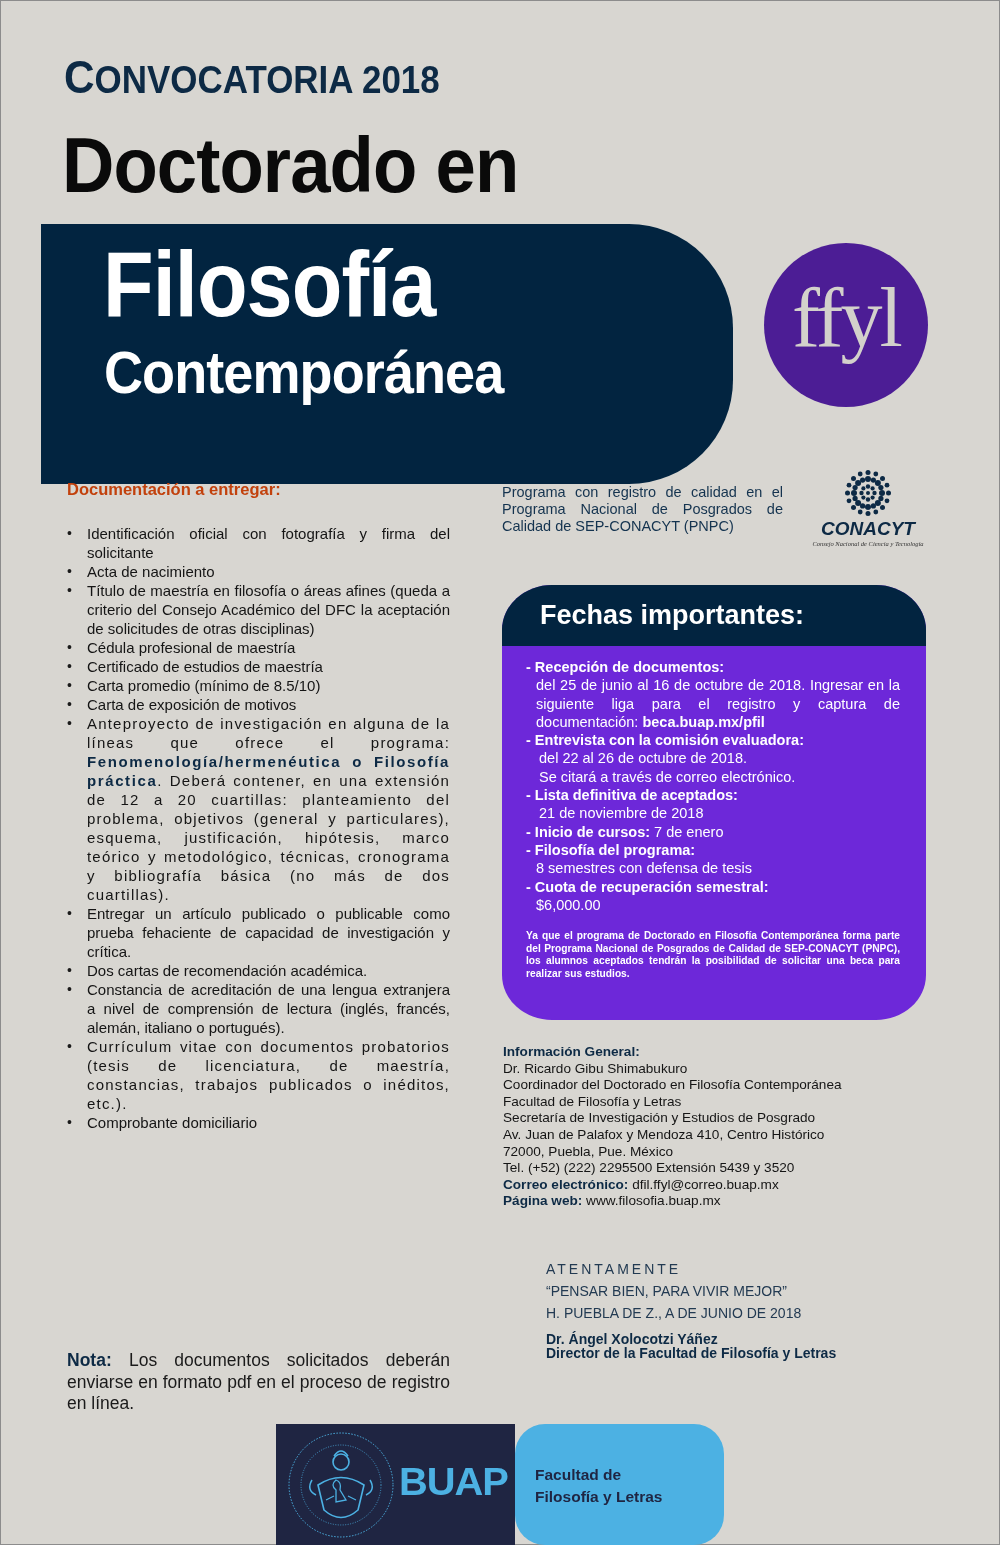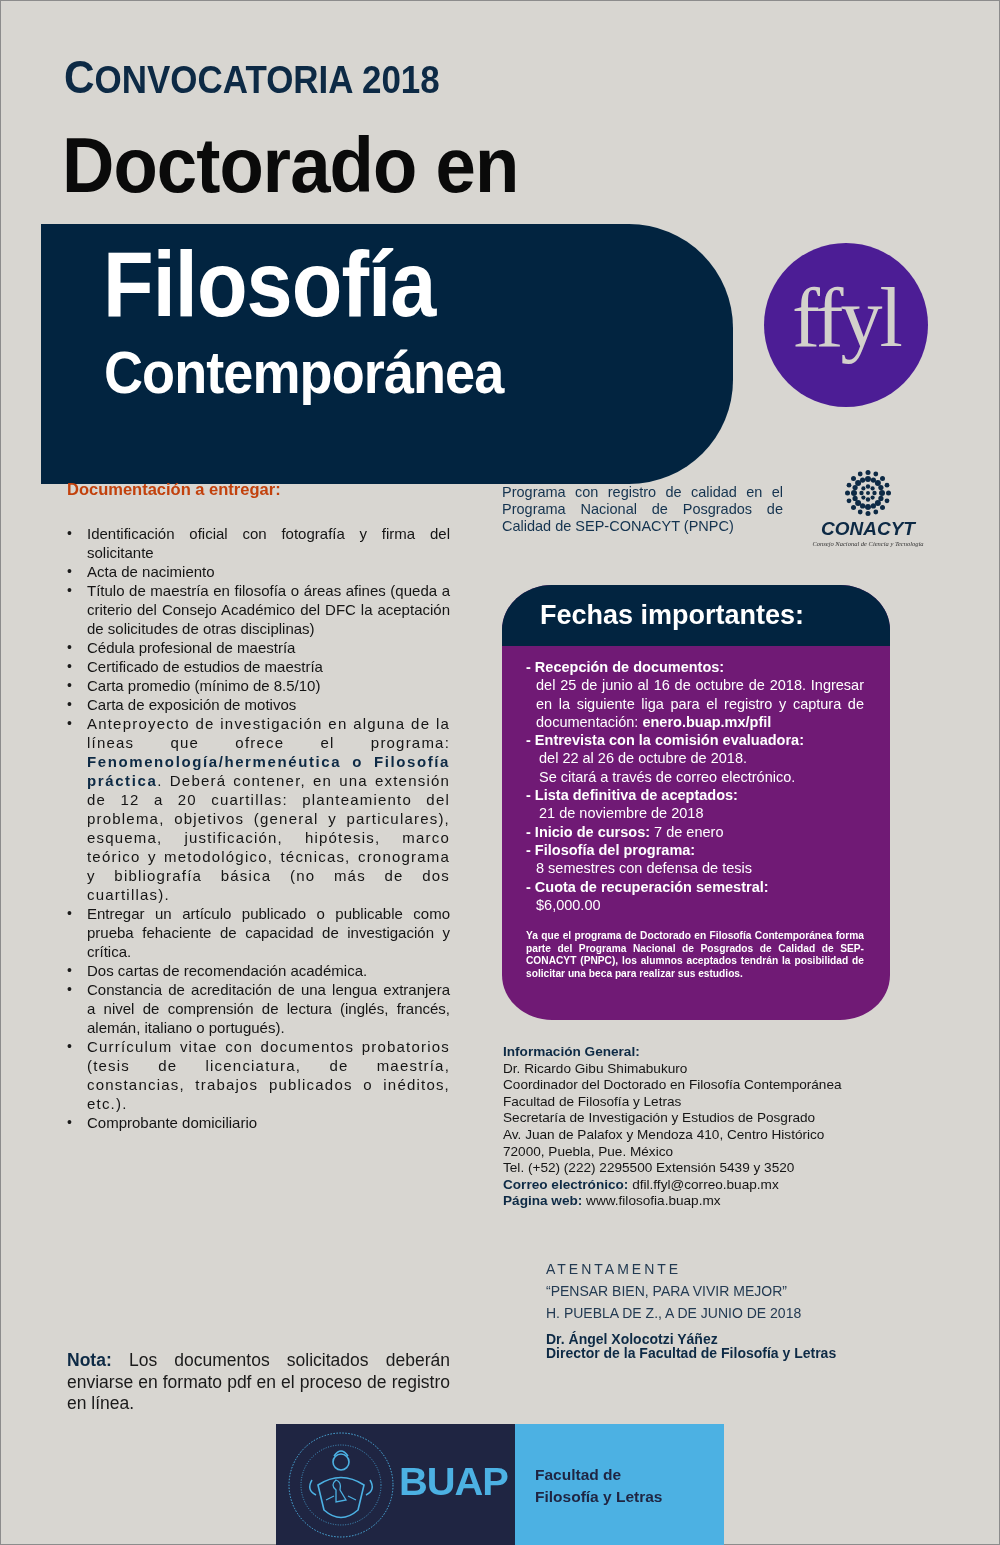--- a/index.html
+++ b/index.html
@@ -91,23 +91,23 @@
   }
   .conacyt .dots { width:46px; height:46px; margin:0 auto 2px; display:block; }
   .conacyt .name {
     font-weight:bold; font-style:italic; color:#0d2a45; font-size:19px; letter-spacing:0px;
   }
   .conacyt .sub {
     font-family:"Liberation Serif", serif; font-style:italic; font-size:6.5px; color:#333; white-space:nowrap;
   }
 
   .fechas {
-    position:absolute; left:502px; top:585px; width:388px; height:435px;
+    position:absolute; left:502px; top:585px; width:424px; height:435px;
     border-radius:50px 50px 50px 50px / 45px 45px 45px 45px;
-    overflow:hidden; background:#701a75;
+    overflow:hidden; background:#6d28d9;
   }
   .fechas .head {
     height:61px; background:#022440;
     color:#fff; font-weight:bold; font-size:27px;
     padding:15px 0 0 38px;
   }
   .fechas .body { padding:12px 26px 0 24px; color:#fff; }
   .fechas .item { font-size:14.5px; line-height:18.3px; }
   .fechas .item b { font-weight:bold; }
   .fechas .item .ind { padding-left:10px; text-align:justify; }
@@ -130,21 +130,21 @@
   .sign .ln { margin-bottom:6px; }
   .sign .nm { font-weight:bold; margin-top:12px; line-height:13.5px; color:#0d2a45; }
 
   .footer {
     position:absolute; left:276px; top:1424px; width:448px; height:121px;
   }
   .footer .dark {
     position:absolute; left:0; top:0; width:239px; height:131px; background:#1f2542;
   }
   .footer .light {
-    position:absolute; left:239px; top:0; width:209px; height:121px; background:#4cb1e3;
+    position:absolute; left:239px; top:0; width:209px; height:121px; background:#4cb1e3;border-radius:30px;
   }
   .footer .seal { position:absolute; left:10px; top:6px; width:110px; height:110px; }
   .footer .buap {
     position:absolute; left:123px; top:37px; color:#4cb1e3; font-weight:bold; font-size:38px;
     letter-spacing:-1px; transform:scaleX(1.05); transform-origin:left top;
   }
   .footer .fac {
     position:absolute; left:20px; top:40px; color:#1f2542; font-size:15.5px; line-height:22px; font-weight:bold;
   }
 </style>
@@ -239,21 +239,21 @@
   </svg>
   <div class="name">CONACYT</div>
   <div class="sub">Consejo Nacional de Ciencia y Tecnología</div>
 </div>
 
 <div class="fechas">
   <div class="head">Fechas importantes:</div>
   <div class="body">
     <div class="item">
       <b>- Recepción de documentos:</b>
-      <div class="ind"><span>del 25 de junio al 16 de octubre de 2018. Ingresar en la siguiente liga para el registro y captura de documentación: </span><b>enero.buap.mx/pfil</b></div>
+      <div class="ind"><span>del 25 de junio al 16 de octubre de 2018. Ingresar en la siguiente liga para el registro y captura de documentación: </span><b>beca.buap.mx/pfil</b></div>
     </div>
     <div class="item">
       <b>- Entrevista con la comisión evaluadora:</b>
       <div class="ind2">del 22 al 26 de octubre de 2018.</div>
       <div class="ind2">Se citará a través de correo electrónico.</div>
     </div>
     <div class="item">
       <b>- Lista definitiva de aceptados:</b>
       <div class="ind2">21 de noviembre de 2018</div>
     </div>

